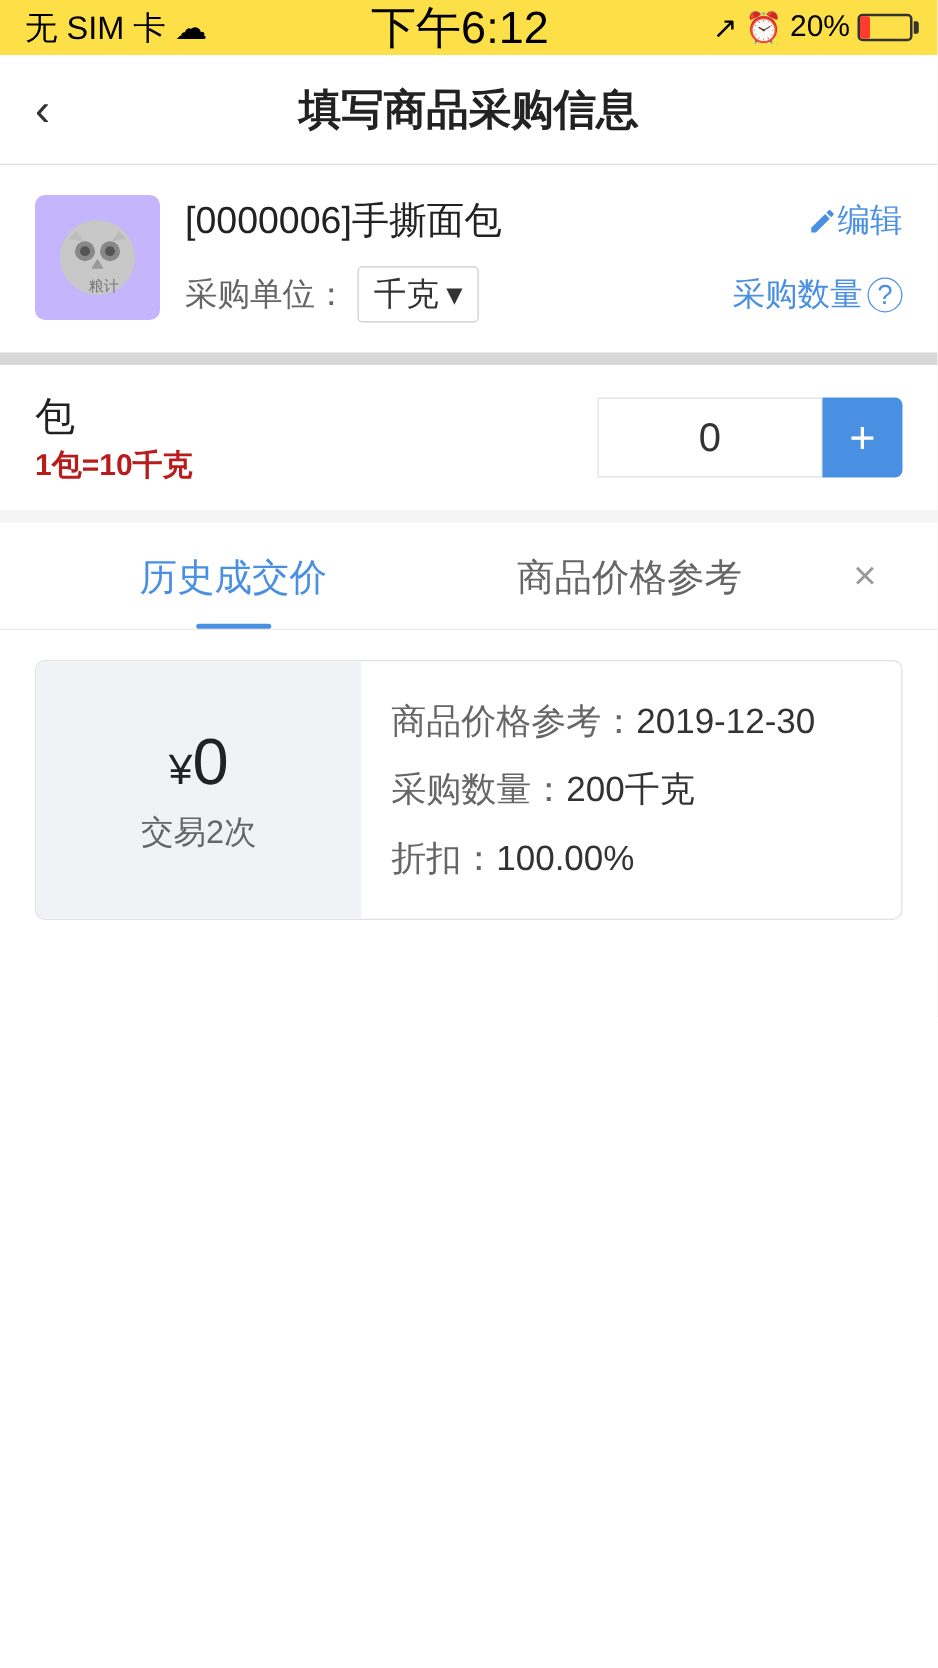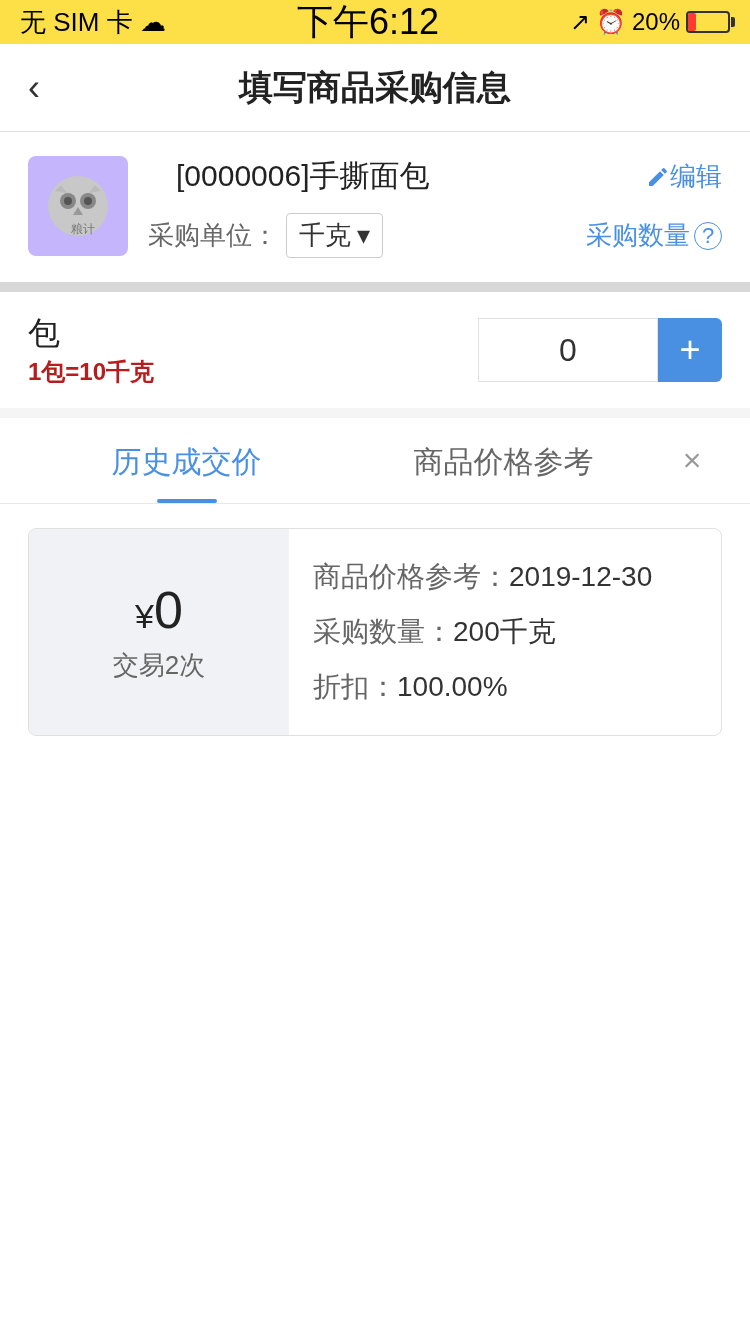--- a/index.html
+++ b/index.html
@@ -97,21 +97,20 @@
     .product-info-right {
       flex: 1;
       display: flex;
       flex-direction: column;
       gap: 16px;
     }
     .product-name-row {
       display: flex;
       justify-content: space-between;
       align-items: center;
-      margin-left: 28px;
     }
     .product-name {
       font-size: 30px;
       font-weight: 500;
       color: #222;
     }
     .edit-btn {
       font-size: 26px;
       color: #4a90e2;
       display: flex;

